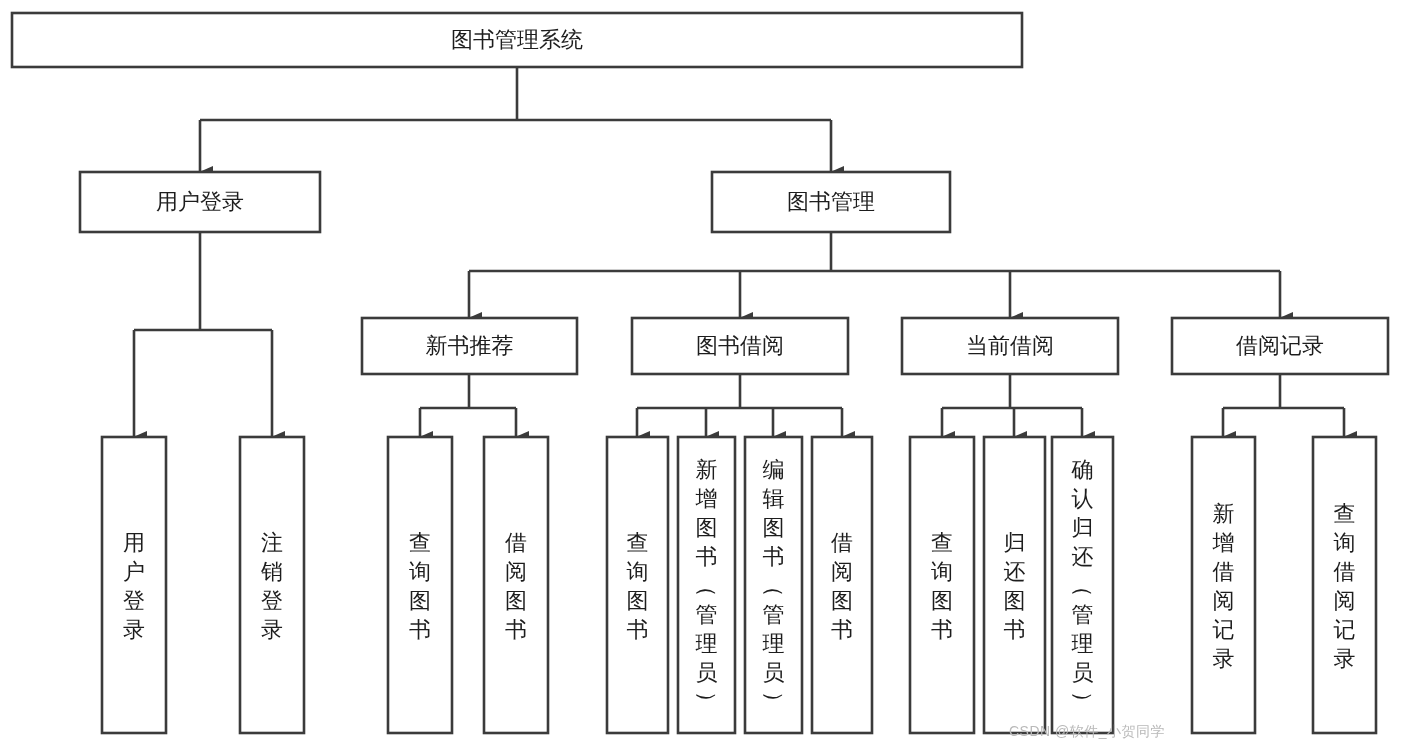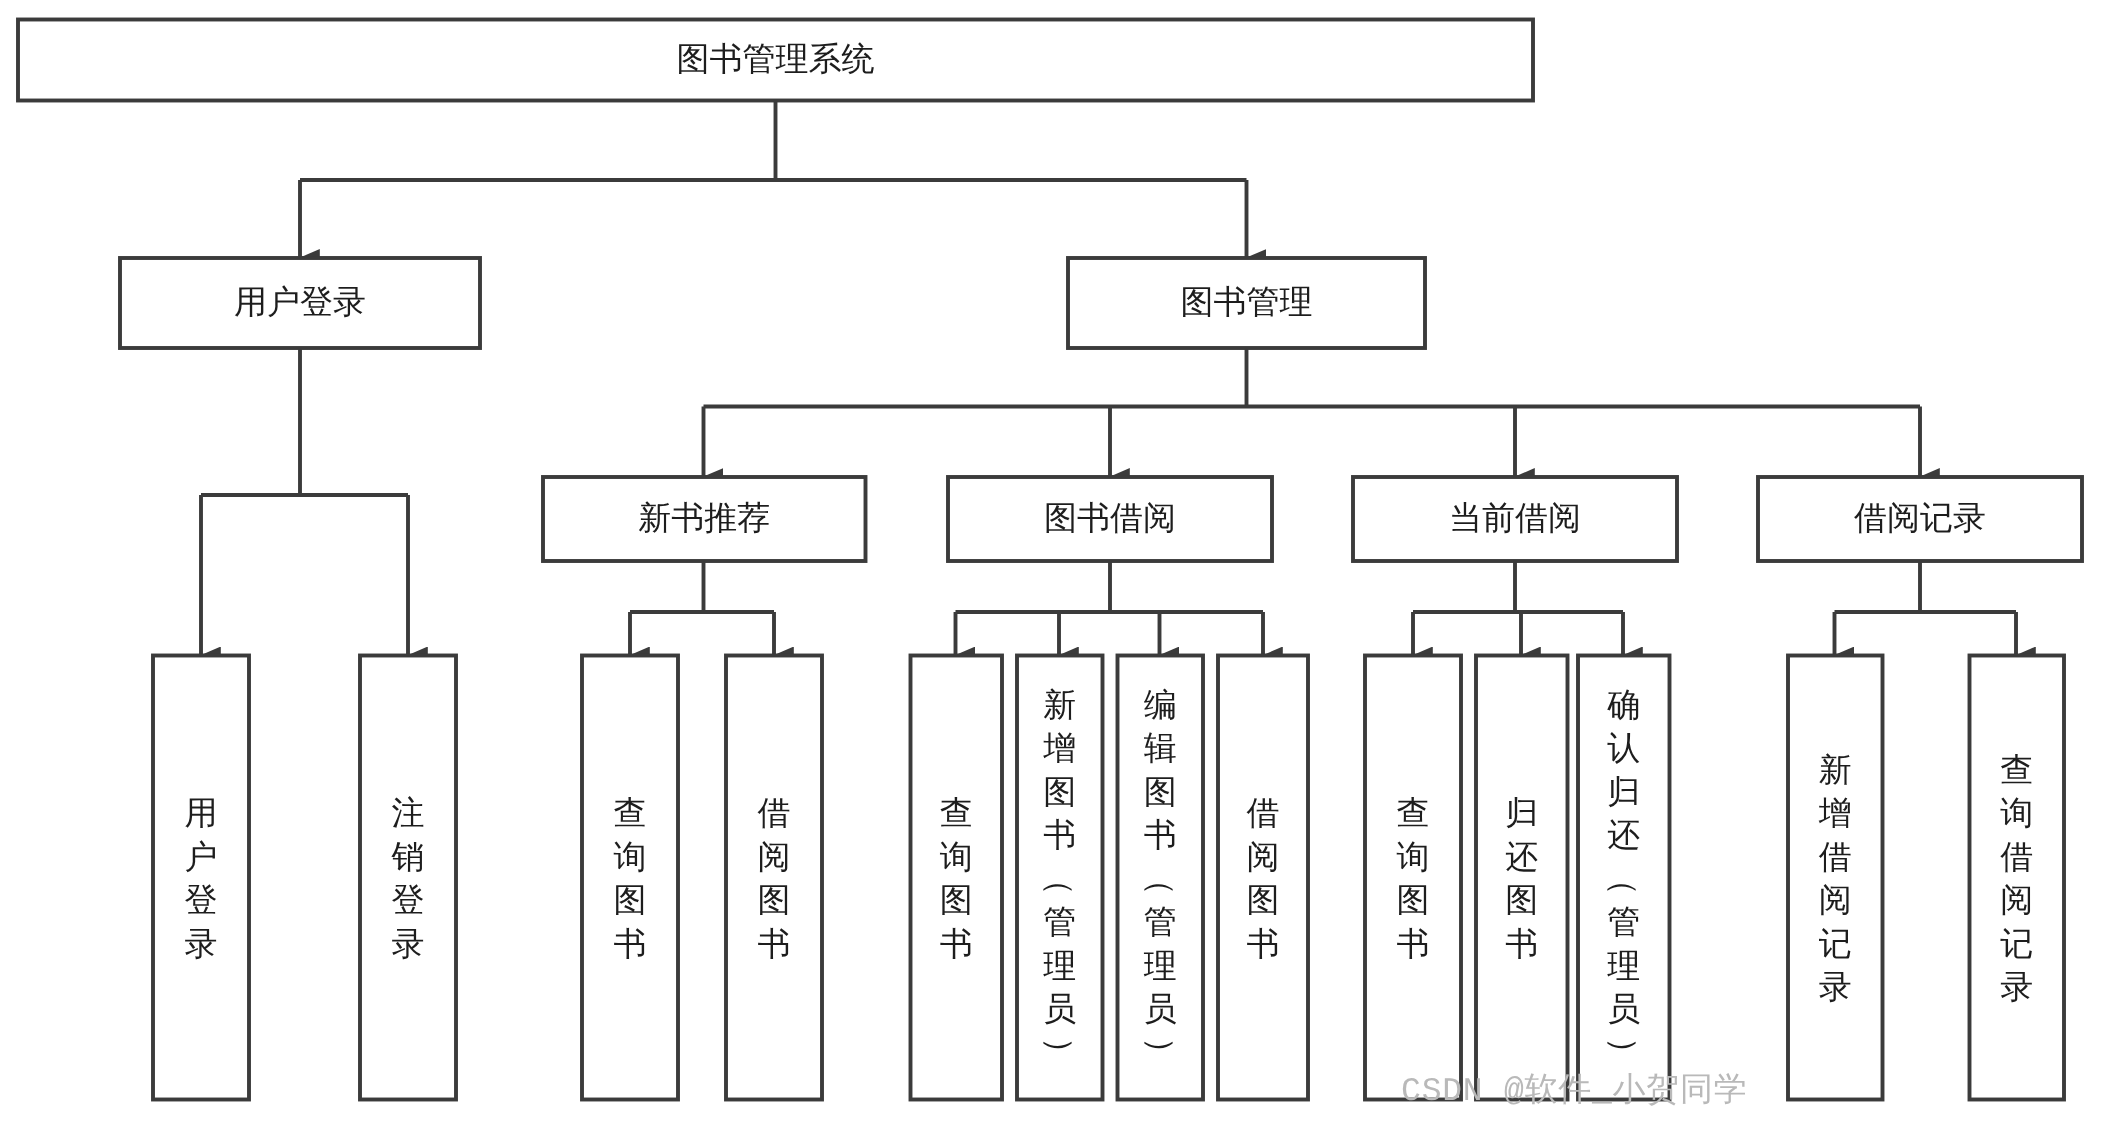--- a/index.html
+++ b/index.html
@@ -52,22 +52,22 @@
   .node-label-v {
     fill: #1d1d1d;
     font-family: "Liberation Sans", "DejaVu Sans", sans-serif;
     font-size: 22px;
     text-anchor: middle;
   }
   .watermark {
     position: absolute;
     right: 8px;
     bottom: 6px;
-    font-family: Liberation Mono, monospace;
-    font-size: 22px;
+    font-family: Liberation Sans, sans-serif;
+    font-size: 14px;
     color: #b9b9b9;
     letter-spacing: 0.5px;
     white-space: nowrap;
     pointer-events: none;
   }
 </style>
 </head>
 <body>
 
 <div id="diagram-root">

